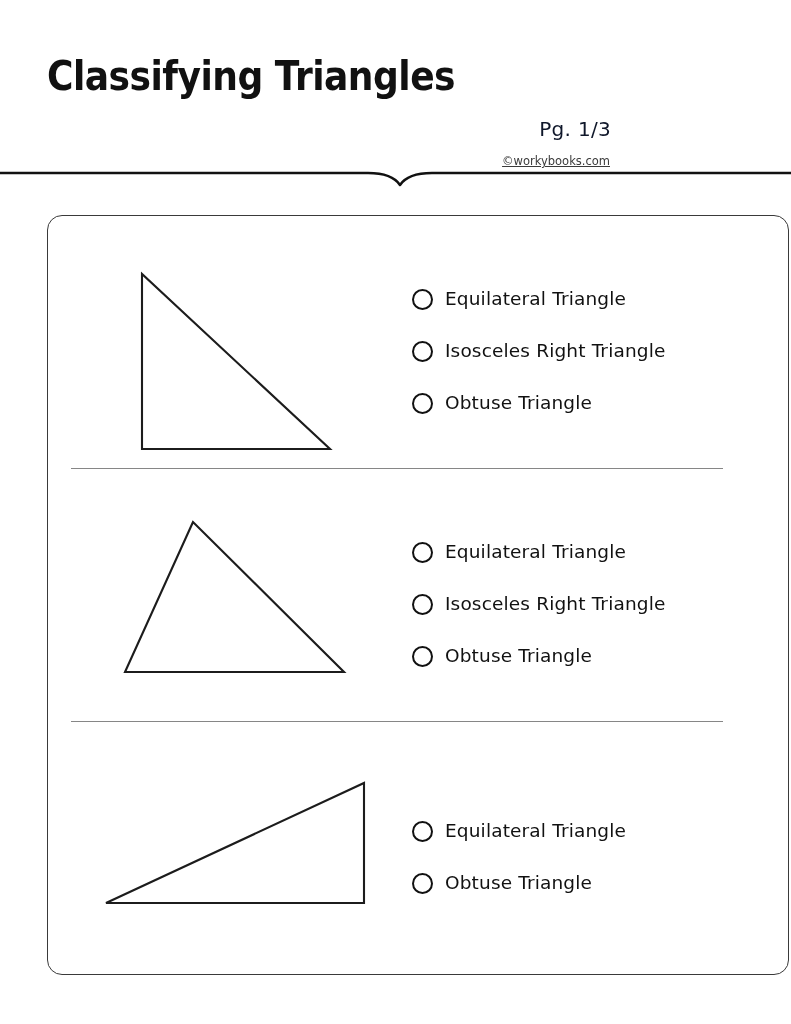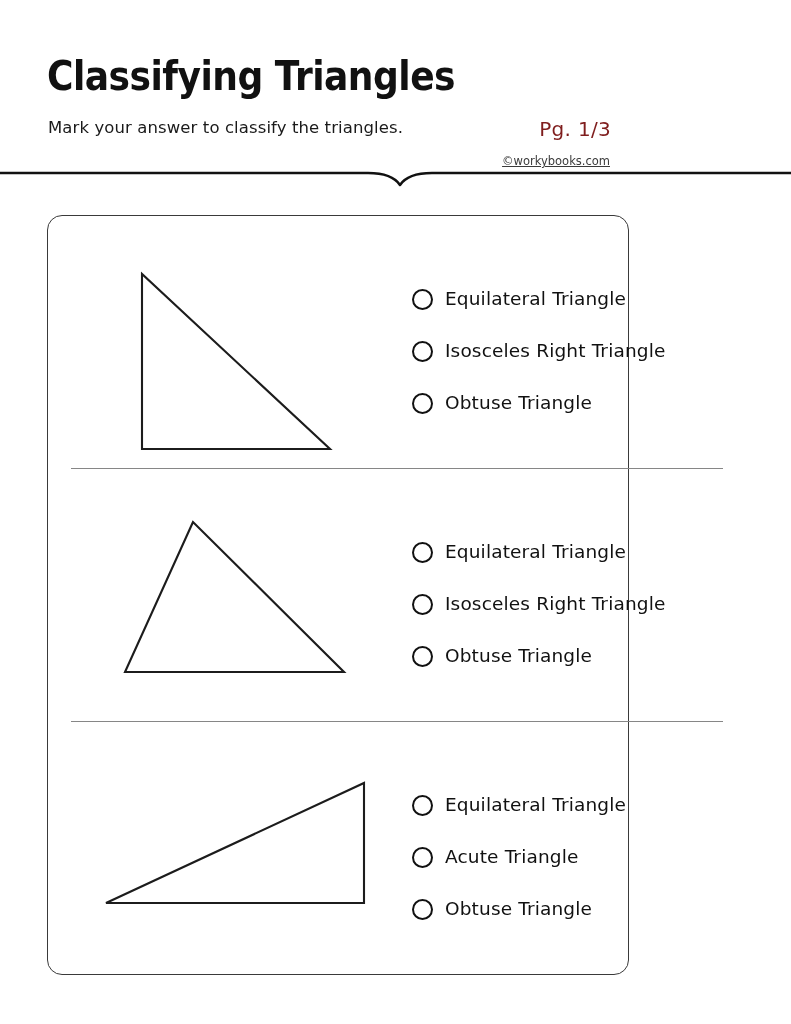--- a/index.html
+++ b/index.html
@@ -48,21 +48,21 @@
     color: #1a1a1a;
     white-space: nowrap;
     letter-spacing: 0.1px;
   }
   .page-indicator {
     position: absolute;
     right: 44px;
     top: 116px;
     font-size: 20px;
     line-height: 26px;
-    color: #7f1d1d;
+    color: #0f172a;
     white-space: nowrap;
     letter-spacing: 0.3px;
   }
   .site-credit {
     position: absolute;
     right: 45px;
     top: 153px;
     font-size: 11.5px;
     line-height: 16px;
     color: #3b3b3b;
@@ -75,21 +75,21 @@
     top: 162px;
     width: 791px;
     height: 26px;
   }
 
   
   .question-card {
     position: absolute;
     left: 47px;
     top: 215px;
-    width: 582px;
+    width: 742px;
     height: 760px;
     border: 1.6px solid #3a3a3a;
     border-radius: 15px;
     box-sizing: border-box;
     background: #ffffff;
   }
 
   .question-row {
     position: absolute;
     left: 0;
@@ -158,21 +158,20 @@
     letter-spacing: 0.15px;
   }
 </style>
 </head>
 <body>
 
 <div class="header">
 
   <div class="worksheet-title">Classifying Triangles</div>
 
-  <div class="worksheet-subtitle">Mark your answer to classify the triangles.</div>
 
   <div class="page-indicator">Pg. 1/3</div>
 
   <div class="site-credit">©workybooks.com</div>
 
   <svg class="header-rule" viewBox="0 0 791 26" width="791" height="26">
     <path d="M0,11 L368,11 Q392,11 400,23 Q408,11 432,11 L791,11" fill="none" stroke="#111111" stroke-width="2.6" stroke-linecap="round" stroke-linejoin="round"></path>
   </svg>
 </div>
 
@@ -232,22 +231,18 @@
         <polygon fill="#ffffff" stroke="#1c1c1c" stroke-width="2.1" stroke-linejoin="miter" points="58,163 316,163 316,43"></polygon>
       </svg>
     </div>
     <div class="options-cell">
       <div class="option">
         <span class="option-radio"></span>
         <span class="option-label">Equilateral Triangle</span>
       </div>
       <div class="option">
         <span class="option-radio"></span>
-        <span class="option-label">Acute Triangle</span>
-      </div>
-      <div class="option">
-        <span class="option-radio"></span>
         <span class="option-label">Obtuse Triangle</span>
       </div>
     </div>
   </div>
 
 </div>
 
 </body></html>

